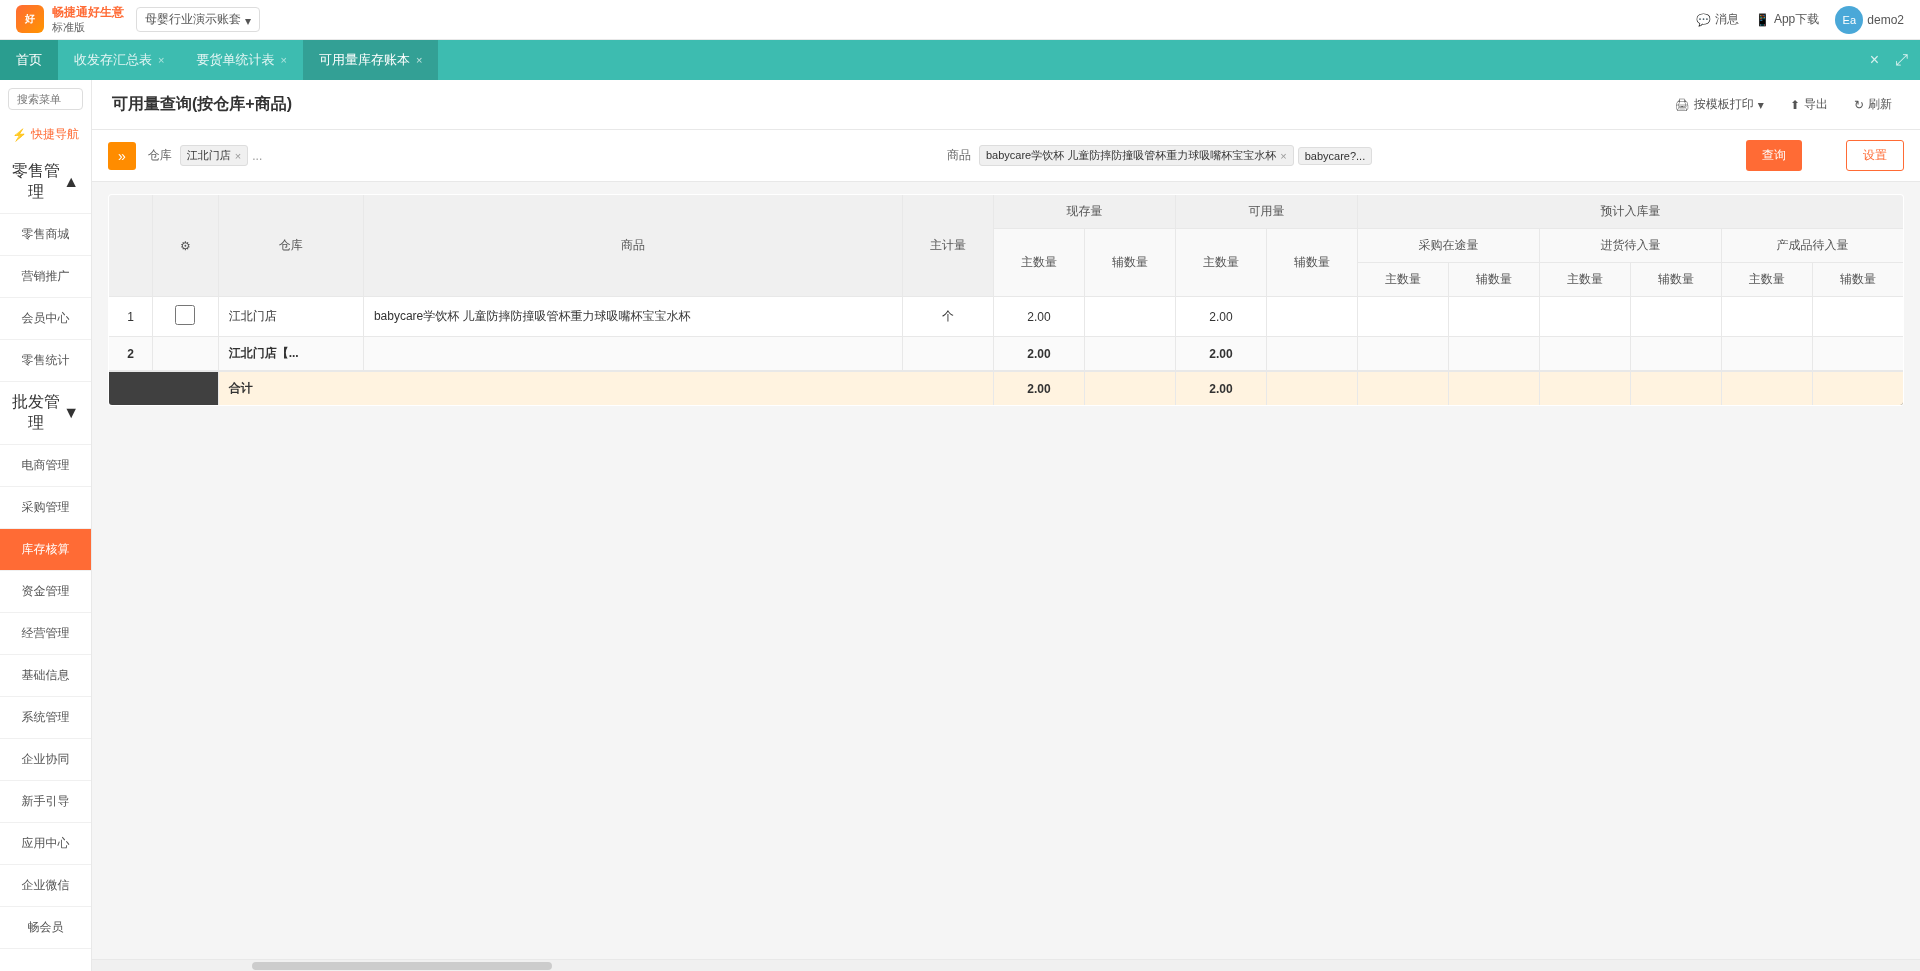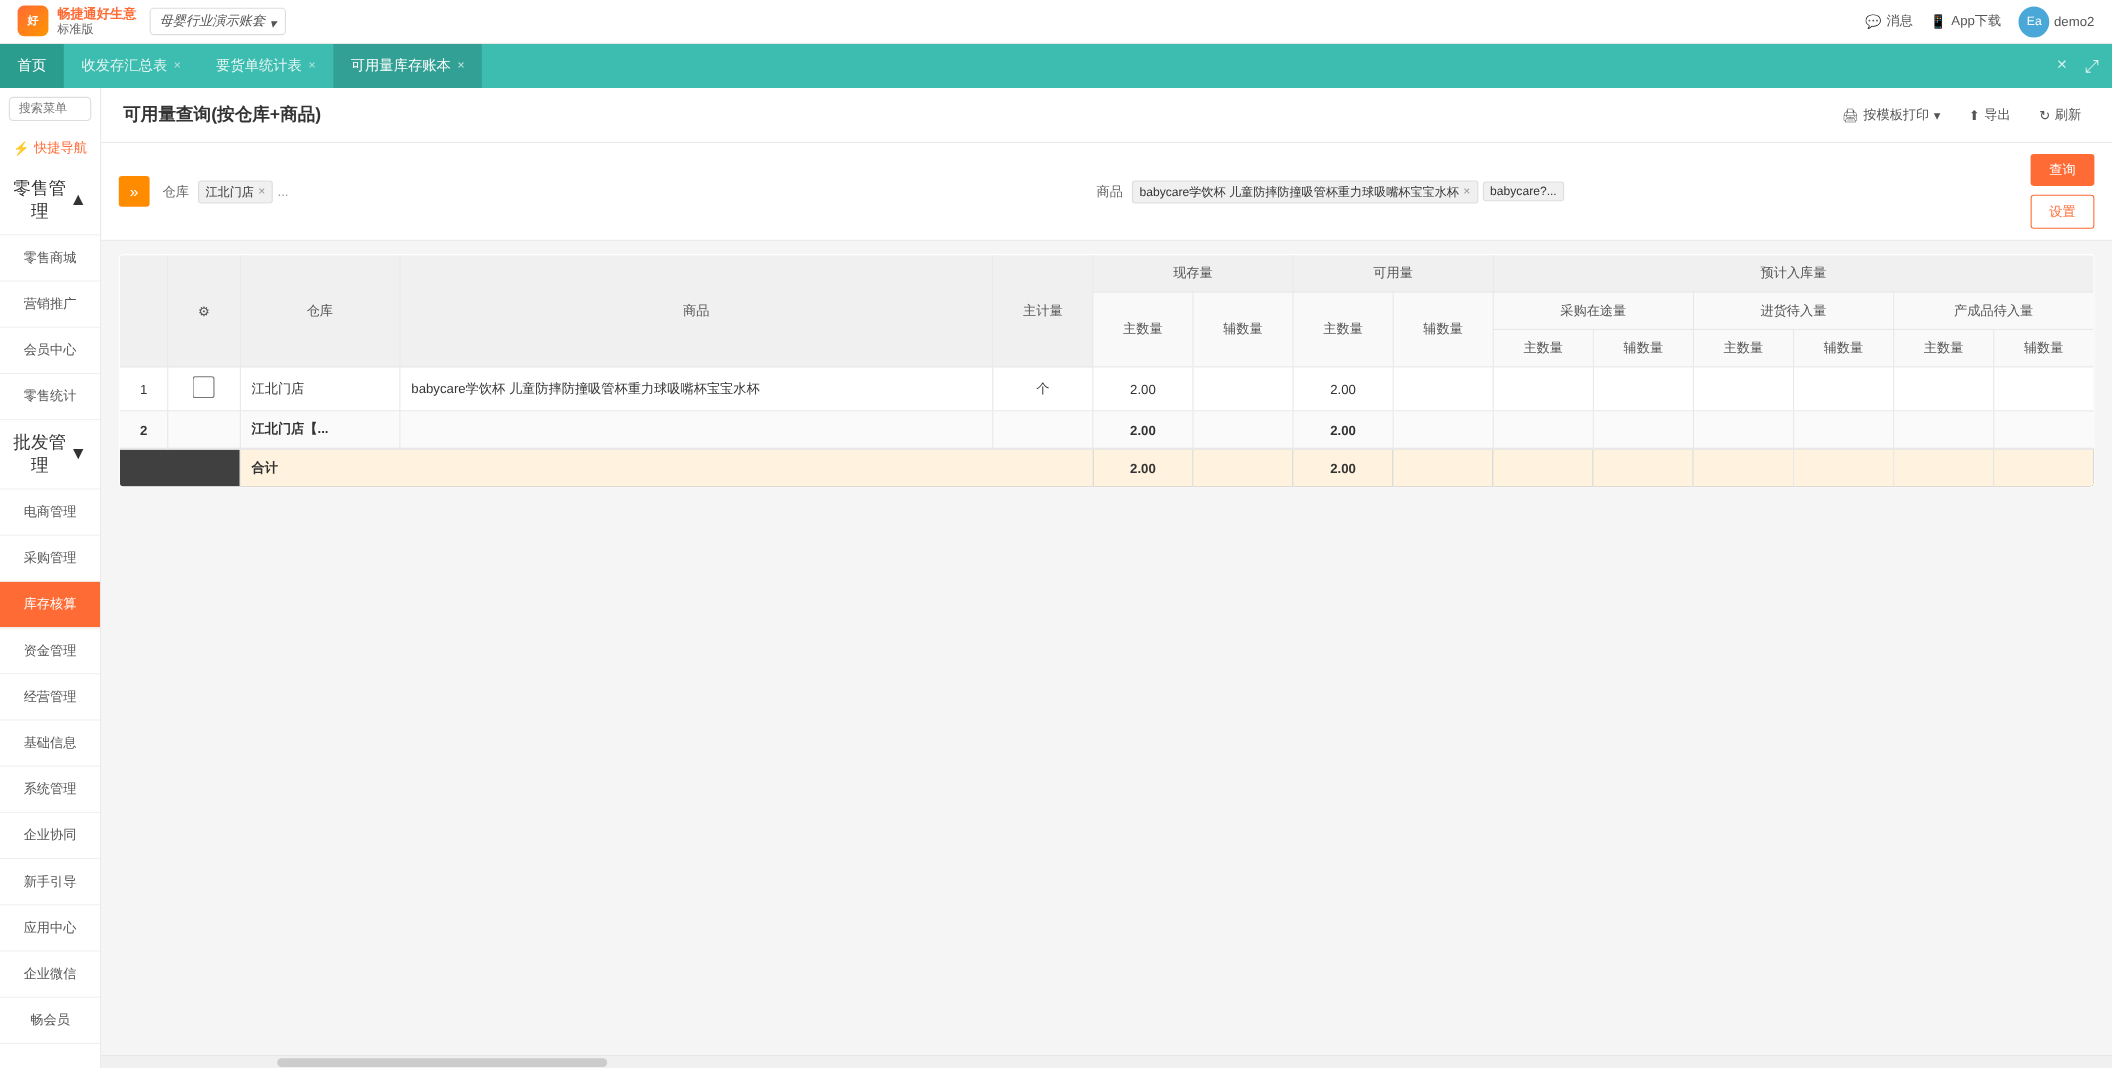--- a/index.html
+++ b/index.html
@@ -14,21 +14,21 @@
       align-items: center;
       padding: 0 16px;
       justify-content: space-between;
       flex-shrink: 0;
     }
     .top-bar-left { display: flex; align-items: center; gap: 12px; }
     .logo-area { display: flex; align-items: center; gap: 8px; }
     .logo-icon { width: 28px; height: 28px; background: linear-gradient(135deg, #ff6b35, #ff9500); border-radius: 6px; display: flex; align-items: center; justify-content: center; color: white; font-size: 10px; font-weight: bold; }
     .logo-text { font-size: 11px; color: #666; line-height: 1.3; }
     .logo-text .brand { color: #ff6b35; font-weight: bold; font-size: 12px; }
-    .industry-selector { display: flex; align-items: flex-end; gap: 4px; border: 1px solid #ddd; border-radius: 4px; padding: 3px 8px; cursor: pointer; background: #fff; font-size: 12px; color: #555; font-style: italic; }
+    .industry-selector { display: flex; align-items: flex-end; gap: 4px; border: 1px solid #ddd; border-radius: 4px; padding: 3px 8px; cursor: pointer; background: #fff; font-size: 12px; color: #555; }
     .top-bar-right { display: flex; align-items: center; gap: 16px; }
     .top-bar-action { display: flex; align-items: center; gap: 4px; cursor: pointer; color: #555; font-size: 12px; }
     .avatar { width: 28px; height: 28px; border-radius: 50%; background: #4aa8d8; display: flex; align-items: center; justify-content: center; color: white; font-size: 11px; }
 
     
     .nav-tabs-bar {
       height: 40px;
       background: #3dbcb0;
       display: flex;
       align-items: stretch;
@@ -165,38 +165,39 @@
       border: 1px solid #ddd;
       border-radius: 3px;
       padding: 2px 6px;
       font-size: 11px;
       display: flex;
       align-items: center;
       gap: 4px;
     }
     .filter-tag .remove { cursor: pointer; color: #999; }
     .filter-more { color: #999; cursor: pointer; font-size: 12px; }
-    .filter-actions { display: flex; gap: 8px; flex-direction: column; }
+    .filter-actions { display: flex; gap: 20px; }
     .btn-query {
       background: #ff6b35;
       color: white;
       border: none;
       padding: 6px 16px;
       border-radius: 3px;
       cursor: pointer;
       font-size: 12px;
     }
     .btn-settings {
       background: #fff;
       color: #ff6b35;
       border: 1px solid #ff6b35;
       padding: 6px 16px;
       border-radius: 3px;
       cursor: pointer;
       font-size: 12px;
+      margin-left: 24px;
     }
 
     
     .table-container {
       flex: 1;
       overflow: auto;
       padding: 0 16px 16px;
       background: #f5f5f5;
     }
     .data-table {

